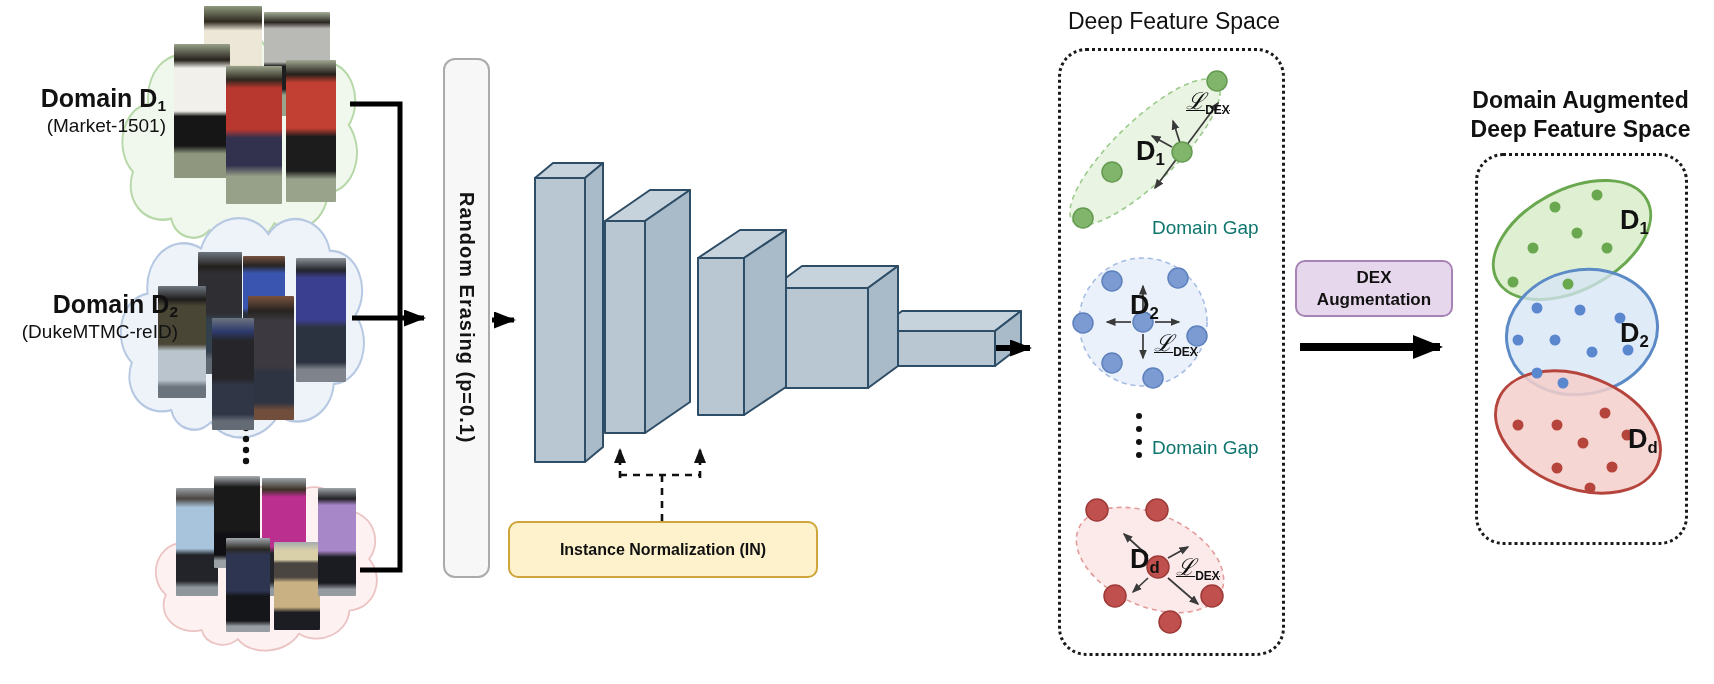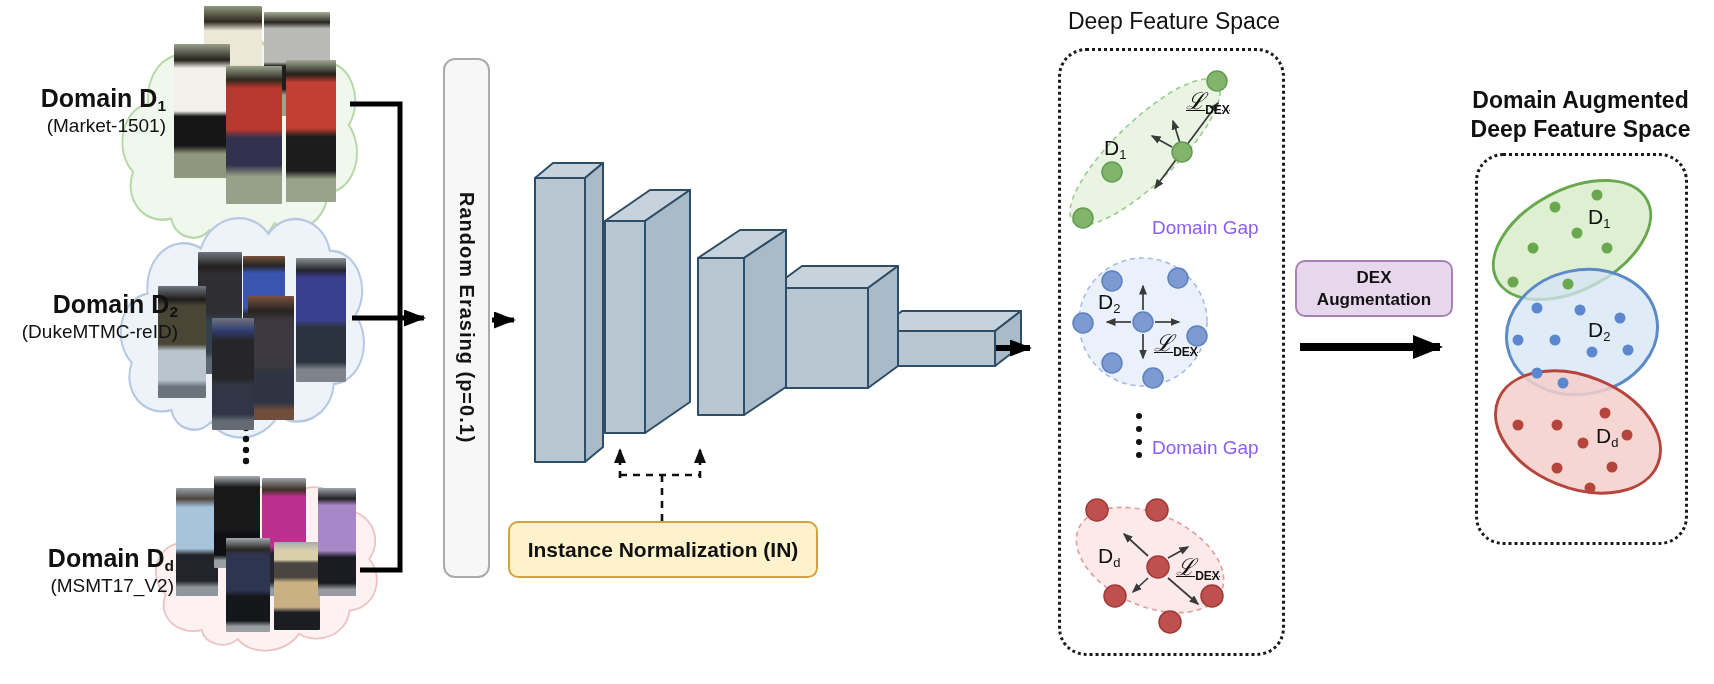--- a/index.html
+++ b/index.html
@@ -12,29 +12,29 @@
   .txt{position:absolute;z-index:4;}
   .dom-label{font-size:25px;font-weight:bold;text-align:right;line-height:1.15;}
   .dom-dataset{font-size:19px;text-align:right;line-height:1.2;}
   sub{font-size:0.62em;vertical-align:-0.28em;font-weight:inherit;}
   .vbar{position:absolute;z-index:4;left:443px;top:58px;width:47px;height:520px;background:#f7f7f7;
         border:2px solid #ababab;border-radius:12px;box-sizing:border-box;
         display:flex;align-items:center;justify-content:center;}
   .vbar-text{writing-mode:vertical-rl;font-size:20px;font-weight:bold;letter-spacing:1px;color:#141414;white-space:nowrap;}
   .big-title{font-weight:bold;font-size:23px;text-align:center;line-height:1.25;}
   .plain-title{font-weight:400;font-size:23px;text-align:center;}
-  .gap-label{font-size:19px;color:#8b5cf6;}
+  .gap-label{font-size:19px;color:#0f766e;}
   .in-box{position:absolute;z-index:4;left:508px;top:521px;width:310px;height:57px;background:#fdf2cc;
           border:2px solid #cfa53a;border-radius:10px;box-sizing:border-box;
-          display:flex;align-items:center;justify-content:center;font-size:21px;font-weight:bold;}
+          display:flex;align-items:center;justify-content:center;font-size:16px;font-weight:bold;}
   .dex-box{position:absolute;z-index:4;left:1295px;top:260px;width:158px;height:57px;background:#e7d7ec;
            border:2px solid #a683b4;border-radius:10px;box-sizing:border-box;
            display:flex;flex-direction:column;align-items:center;justify-content:center;
            font-size:17px;font-weight:bold;line-height:1.25;}
-  .cluster-label{position:absolute;z-index:4;font-size:21px;font-weight:normal;}
+  .cluster-label{position:absolute;z-index:4;font-size:27px;font-weight:bold;margin-left:32px;}
   .loss{position:absolute;z-index:4;white-space:nowrap;text-decoration:underline;}
   .loss-sym{font-family:"DejaVu Serif",serif;font-style:italic;font-size:23px;}
   .loss-sub{font-family:"Liberation Sans",sans-serif;font-size:12px;font-weight:bold;vertical-align:-0.45em;}
   
   #t11{left:204px;top:6px;width:58px;height:112px;background:linear-gradient(180deg,#8e9a7e 0%,#30291f 14%,#ece7d6 22%,#ece7d6 52%,#c9a78f 60%,#c9a78f 80%,#8e9a7e 88%);}
   #t12{left:264px;top:12px;width:66px;height:104px;background:linear-gradient(180deg,#a3ad96 0%,#2a2622 10%,#b9b9b5 16%,#b9b9b5 48%,#1e1e1e 52%,#1e1e1e 74%,#9aa58c 80%);}
   #t13{left:174px;top:44px;width:56px;height:134px;background:linear-gradient(180deg,#97a088 0%,#27221c 12%,#f2f0ea 18%,#f2f0ea 50%,#161616 54%,#161616 76%,#8f987f 82%);}
   #t14{left:226px;top:66px;width:56px;height:138px;background:linear-gradient(180deg,#9aa38b 0%,#2d261e 10%,#b8372f 16%,#b8372f 46%,#33324e 52%,#33324e 72%,#97a088 80%);}
   #t15{left:286px;top:60px;width:50px;height:142px;background:linear-gradient(180deg,#a0a892 0%,#241f1a 10%,#c23f33 16%,#c23f33 48%,#1c1c1c 54%,#1c1c1c 78%,#99a28a 84%);}
   #t21{left:198px;top:252px;width:44px;height:122px;background:linear-gradient(180deg,#6e7680 0%,#23201d 12%,#2f2f33 18%,#2f2f33 50%,#33404e 56%,#33404e 82%,#5f6771 88%);}
@@ -256,24 +256,20 @@
   <div class="thumb" id="t36"></div>
 
   <div class="txt" style="left:6px;top:84px;width:160px;">
     <div class="dom-label"><span>Domain D</span><sub>1</sub></div>
     <div class="dom-dataset">(Market-1501)</div>
   </div>
   <div class="txt" style="left:-4px;top:290px;width:182px;">
     <div class="dom-label"><span>Domain D</span><sub>2</sub></div>
     <div class="dom-dataset">(DukeMTMC-reID)</div>
   </div>
-  <div class="txt" style="left:14px;top:544px;width:160px;">
-    <div class="dom-label"><span>Domain D</span><sub>d</sub></div>
-    <div class="dom-dataset">(MSMT17_V2)</div>
-  </div>
 
   <div class="vbar">
     <div class="vbar-text">Random Erasing (p=0.1)</div>
   </div>
 
 
   <div class="in-box">
     <span>Instance Normalization (IN)</span>
   </div>
 

